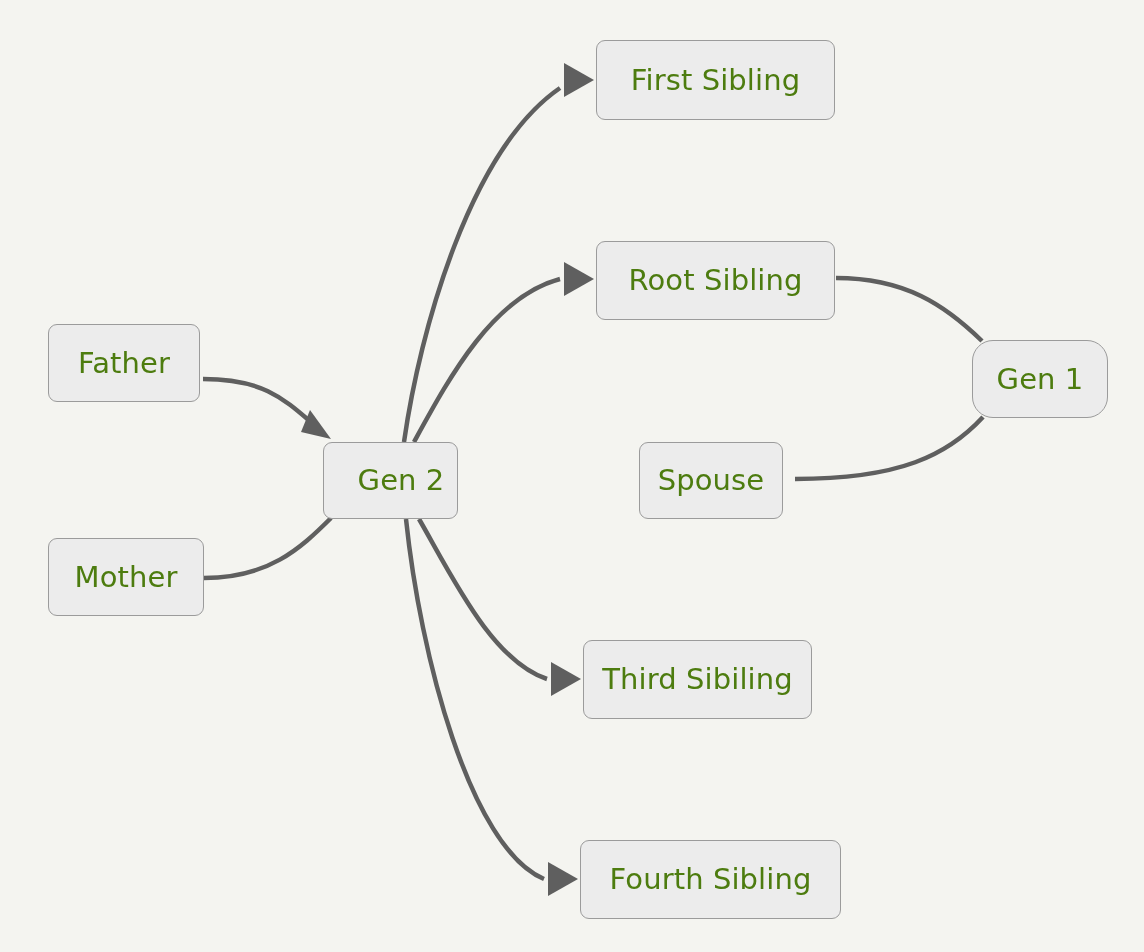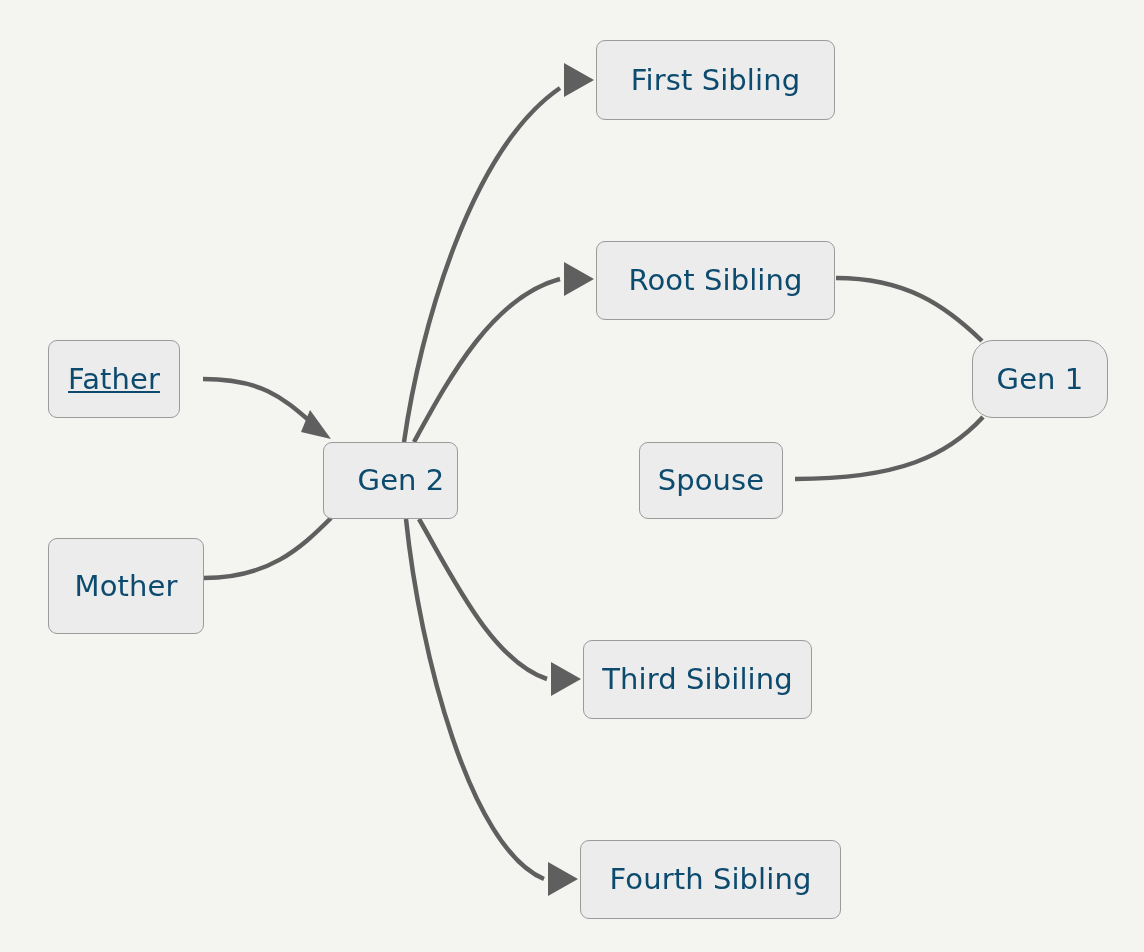--- a/index.html
+++ b/index.html
@@ -38,21 +38,21 @@
   }
   .node {
     position: absolute;
     box-sizing: border-box;
     background: #ececec;
     border: 1.6px solid #9b9b9b;
     border-radius: 9px;
     display: flex;
     align-items: center;
     justify-content: center;
-    color: #0c4a6e;
+    color: #4d7c0f;
     font-size: 29px;
     font-weight: 400;
     letter-spacing: 0.1px;
     line-height: 1;
     white-space: nowrap;
     user-select: none;
   }
   .node-label {
     display: block;
     padding: 0 2px;
@@ -80,25 +80,25 @@
     <polygon class="arrow-head" points="581,679 551,696 551,662"></polygon>
 
     <path class="edge-path" d="M 406 519 C 420 654, 470 848, 544 879"></path>
     <polygon class="arrow-head" points="578,879 548,896 548,862"></polygon>
 
     <path class="edge-path" d="M 836 278 C 905 278, 945 305, 982 341"></path>
 
     <path class="edge-path" d="M 795 479 C 900 479, 948 455, 983 417"></path>
   </svg>
 
-  <div class="node" style="left:48px; top:340px; width:132px; height:78px;text-decoration:underline;">
+  <div class="node" style="left:48px; top:324px; width:152px; height:78px;">
     <span class="node-label">Father</span>
   </div>
 
-  <div class="node" style="left:48px; top:538px; width:156px; height:96px;">
+  <div class="node" style="left:48px; top:538px; width:156px; height:78px;">
     <span class="node-label">Mother</span>
   </div>
 
   <div class="node" style="left:323px; top:442px; width:135px; height:77px;padding-left:21px;">
     <span class="node-label">Gen 2</span>
   </div>
 
   <div class="node" style="left:596px; top:40px; width:239px; height:80px;">
     <span class="node-label">First Sibling</span>
   </div>

